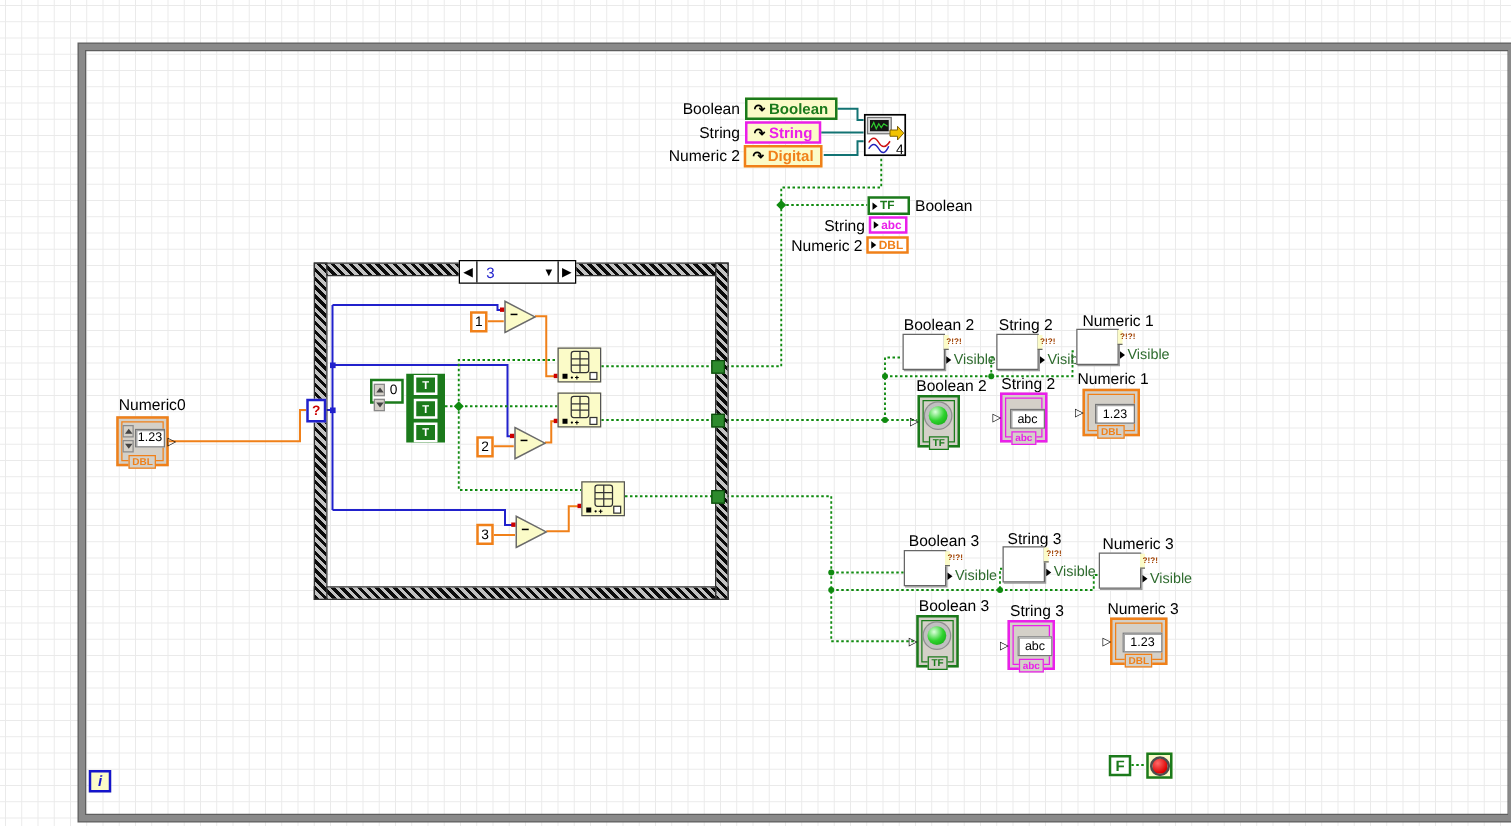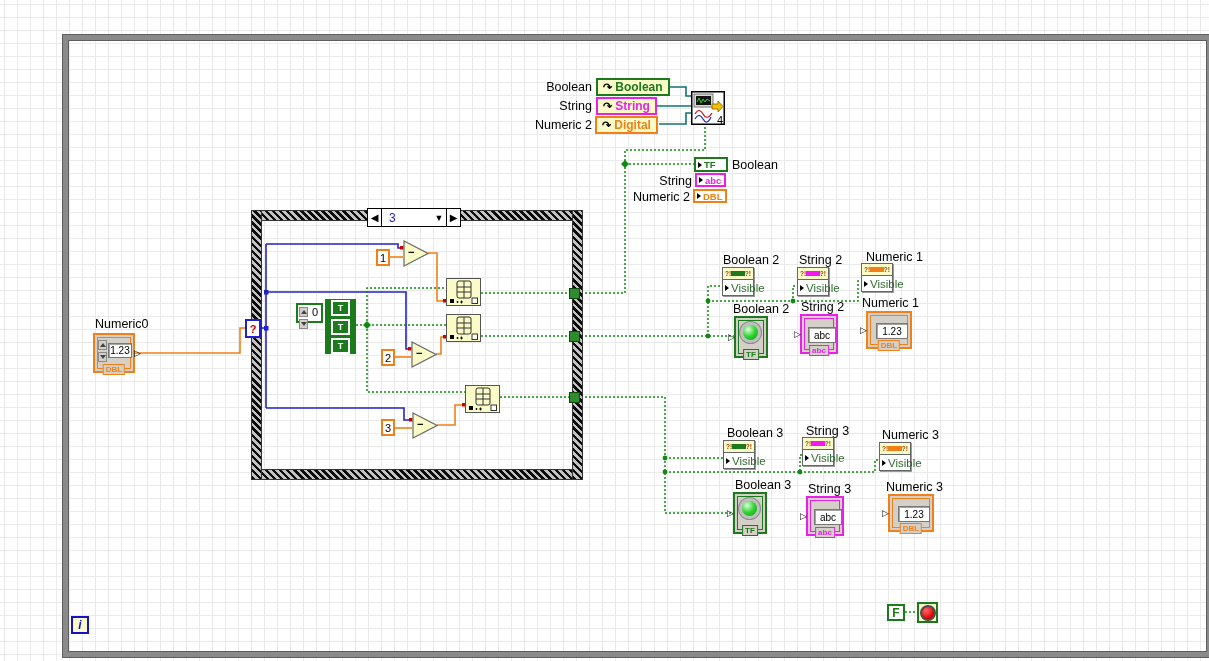--- a/index.html
+++ b/index.html
@@ -70,21 +70,21 @@
     box-shadow:0 0 0 3px #c0c0c0,0 0 0 4px #8e8e8e;}
   .portL{position:absolute;left:-8px;font-size:9px;color:#000;line-height:9px;}
   .portR{position:absolute;right:-8px;font-size:9px;color:#000;line-height:9px;}
   .spin{position:absolute;left:3px;top:5px;width:9px;display:flex;flex-direction:column;gap:2px;}
   .spin i{display:block;height:8px;background:#d4d0c8;border:1px solid #8a8a8a;position:relative;}
   .spin i::after{content:"";position:absolute;left:1px;top:2px;width:0;height:0;}
   .spin .up::after{border-left:3px solid transparent;border-right:3px solid transparent;border-bottom:4px solid #444;}
   .spin .dn::after{border-left:3px solid transparent;border-right:3px solid transparent;border-top:4px solid #444;}
   
   .pnode{position:absolute;width:32px;background:#fff;border:1px solid #666;box-shadow:1px 1px 0 #9a9a9a;
-    box-sizing:border-box;z-index:2;}
+    box-sizing:border-box;z-index:2;padding-left:32px;}
   .pnhead{height:11px;background:#fbfbc8;border-bottom:1px solid #666;display:flex;align-items:center;
     justify-content:space-between;padding:0 2px;}
   .pnq{font-size:6.5px;font-weight:bold;color:#a04000;line-height:7px;}
   .pnbar{width:20px;height:5px;}
   .bar-green{background:#1b7a1b;} .bar-mag{background:#f218f2;} .bar-orange{background:#f08019;}
   .pnrow{height:15px;display:flex;align-items:center;gap:2px;padding-left:2px;font-size:11.5px;color:#2e6b2e;}
   
   .const{position:absolute;width:14px;height:17px;background:#fff;border:2.5px solid #f08019;
     box-sizing:border-box;display:flex;align-items:center;justify-content:center;font-size:11px;color:#000;z-index:2;}
   .tri{position:absolute;width:26px;height:27px;z-index:2;}

